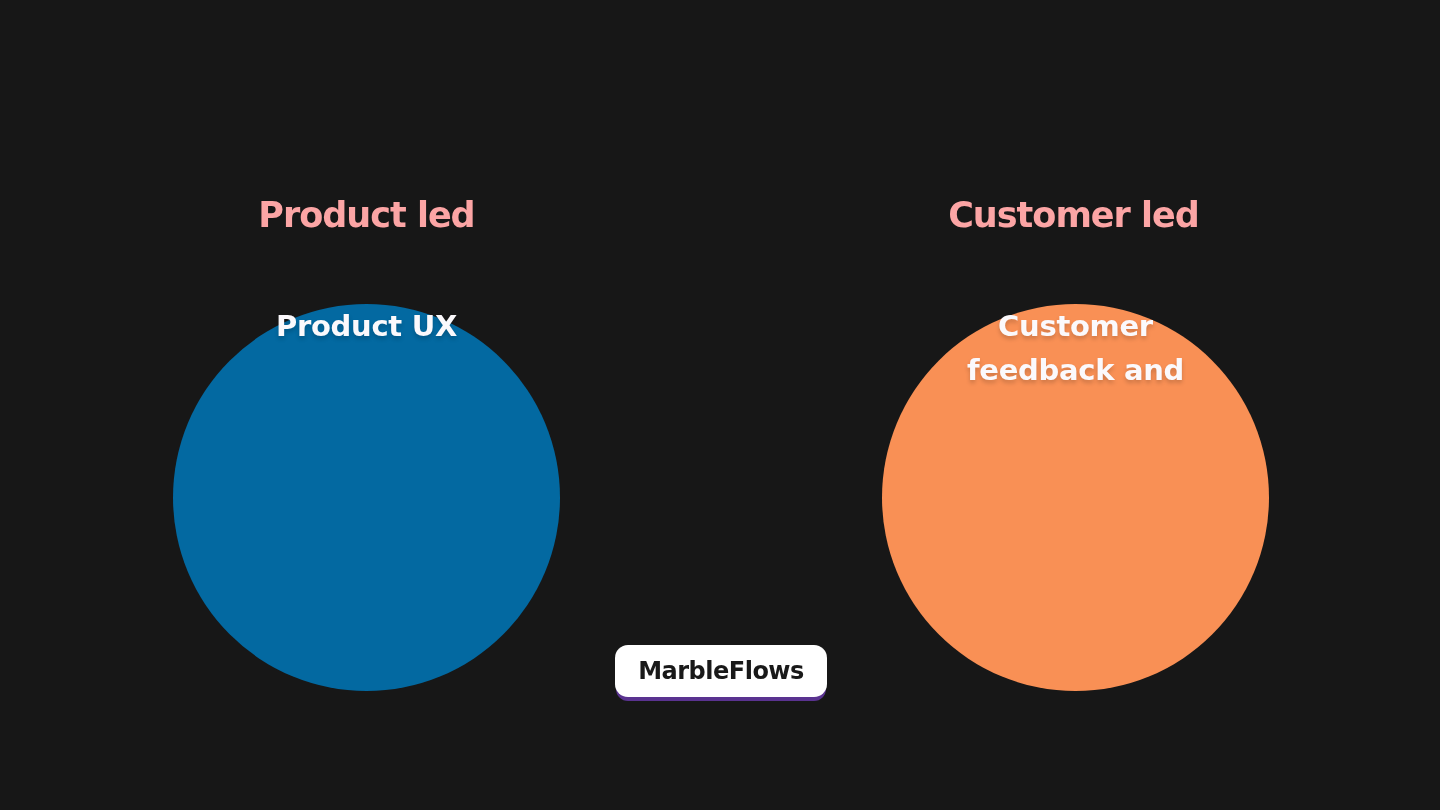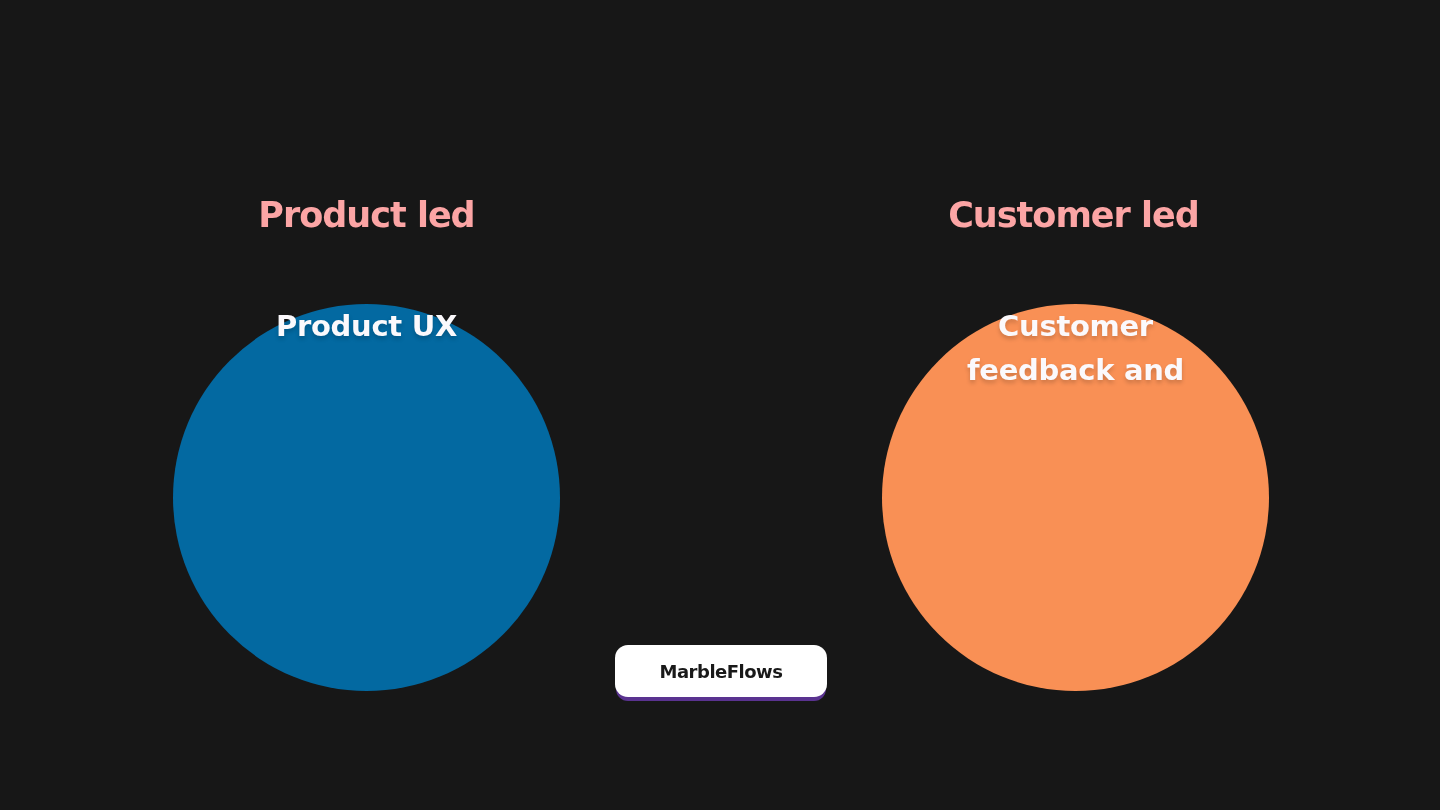--- a/index.html
+++ b/index.html
@@ -67,21 +67,21 @@
     background: #FFFFFF;
     border-radius: 13px;
     box-shadow: 0 5px 0 -1px #5A3390;
     display: flex;
     align-items: center;
     justify-content: center;
     cursor: pointer;
   }
   .badge-label {
     color: #191919;
-    font-size: 18px;
+    font-size: 24px;
     font-weight: 700;
     letter-spacing: -0.5px;
     white-space: nowrap;
   }
 </style>
 </head>
 <body>
 
 <div class="slide">
 

